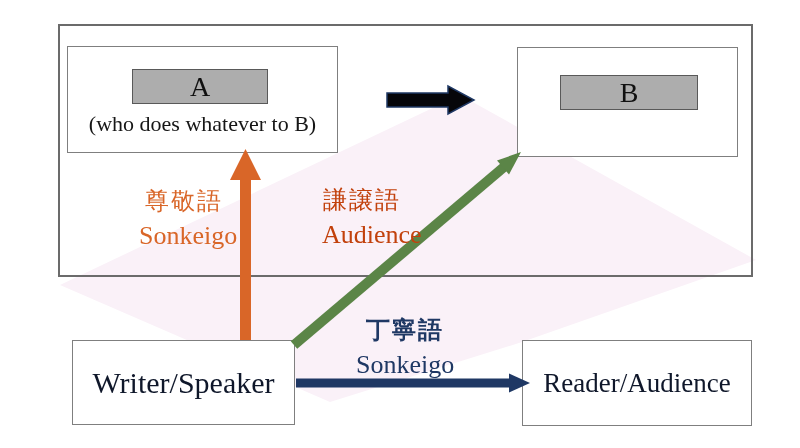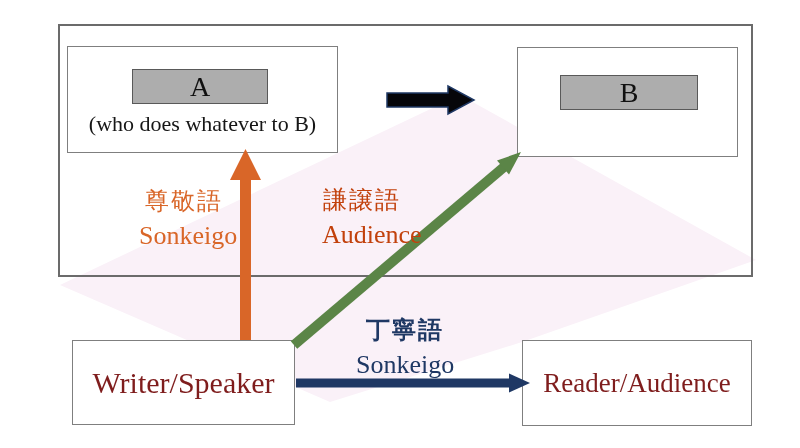--- a/index.html
+++ b/index.html
@@ -14,21 +14,21 @@
   #arrow-svg{ position:absolute; left:0; top:0; z-index:3; pointer-events:none; }
   .label    { position:absolute; z-index:4; white-space:nowrap; }
 
   .outer-frame { border:2px solid #6B6B6B; background:transparent; }
   .node-box { background:#ffffff; border:1.5px solid #7F7F7F; }
   .chip {
     background:#ADADAD; border:1.5px solid #595959;
     display:flex; align-items:center; justify-content:center;
     font-size:28px; color:#101010;
   }
-  .node-text { display:flex; align-items:center; justify-content:center; color:#7f1d1d; }
+  .node-text { display:flex; align-items:center; justify-content:center; color:#0f172a; }
   .subtitle { position:absolute; left:0; width:100%; text-align:center;
               font-size:22px; color:#161616; }
 
   .kanji  { font-size:24px; letter-spacing:2px; }
   .romaji { font-size:26px; }
   .c-orange { color:#D96628; }
   .c-green  { color:#c2410c; }
   .c-navy   { color:#1F3864; }
 
   .black-arrow { stroke:#1F3864; stroke-width:1.5px; }

